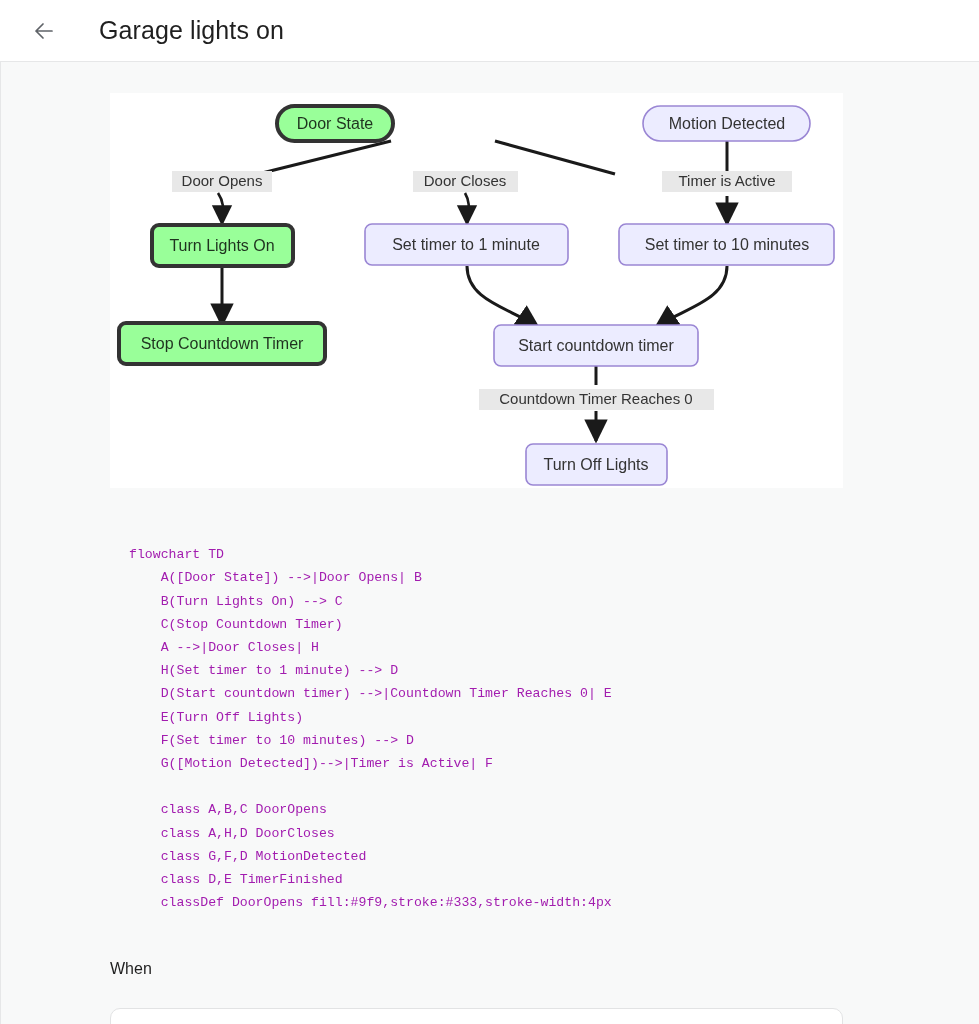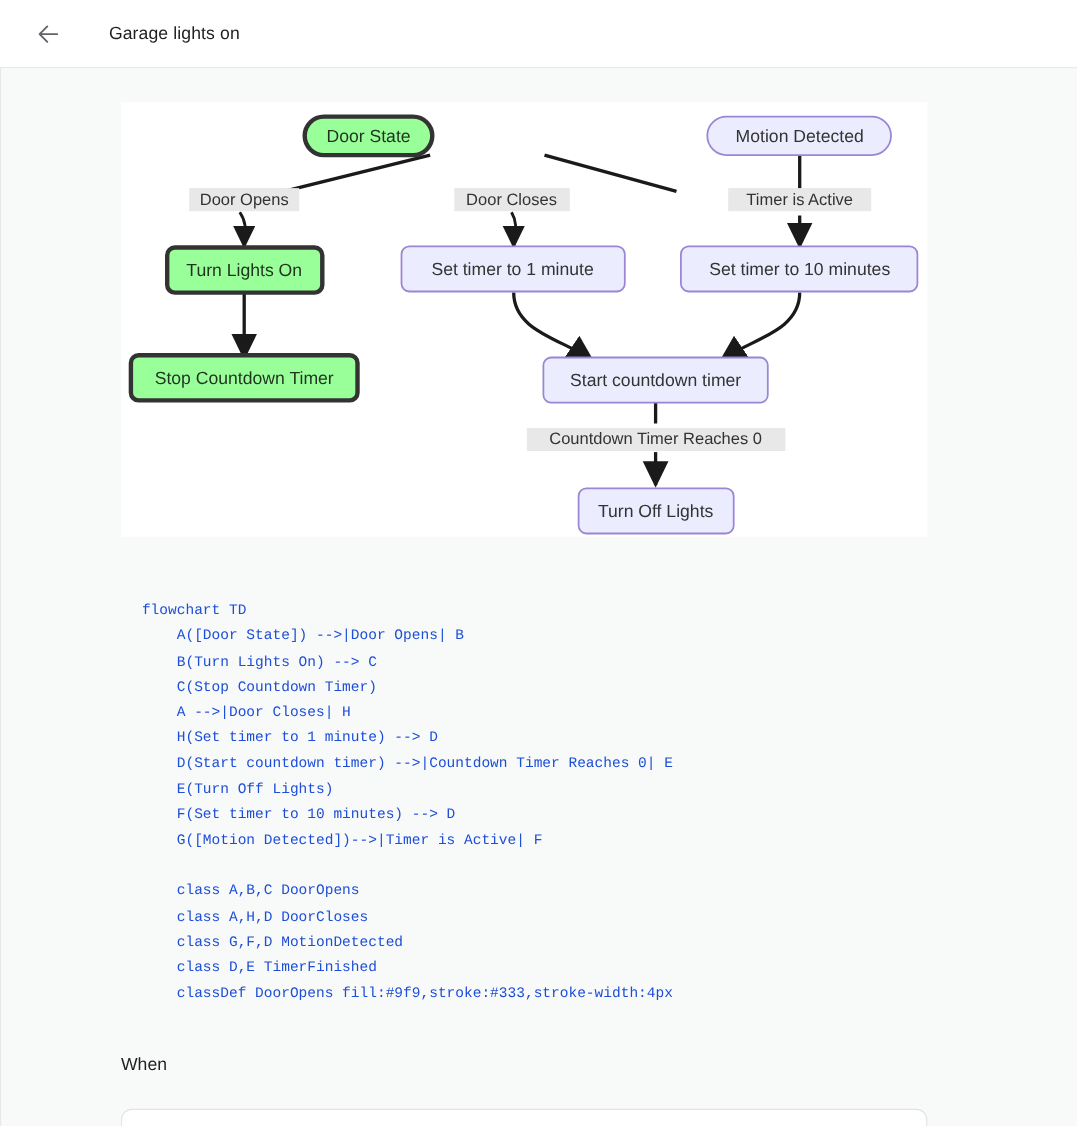--- a/index.html
+++ b/index.html
@@ -38,21 +38,21 @@
     border-radius: 50%;
     display: flex;
     align-items: center;
     justify-content: center;
     cursor: pointer;
     padding: 0;
   }
   .back-btn svg { display: block; }
   .appbar-title {
     margin-left: 35px;
-    font-size: 16px;
+    font-size: 25px;
     color: #1f1f1f;
     letter-spacing: 0.1px;
     white-space: nowrap;
   }
 
   
   .left-rail {
     position: absolute;
     left: 0; top: 62px;
     width: 1px; height: 962px;
@@ -81,21 +81,21 @@
   }
 
   
   .code-block {
     position: absolute;
     left: 129px; top: 530px;
     width: 760px;
     font-family: "Liberation Mono", monospace;
     font-size: 13.2px;
     line-height: 23.2px;
-    color: #1d4ed8;
+    color: #a21caf;
     white-space: pre;
     letter-spacing: 0px;
   }
 
   
   .when-title {
     position: absolute;
     left: 110px; top: 960px;
     font-size: 16px;
     color: #1f1f1f;

